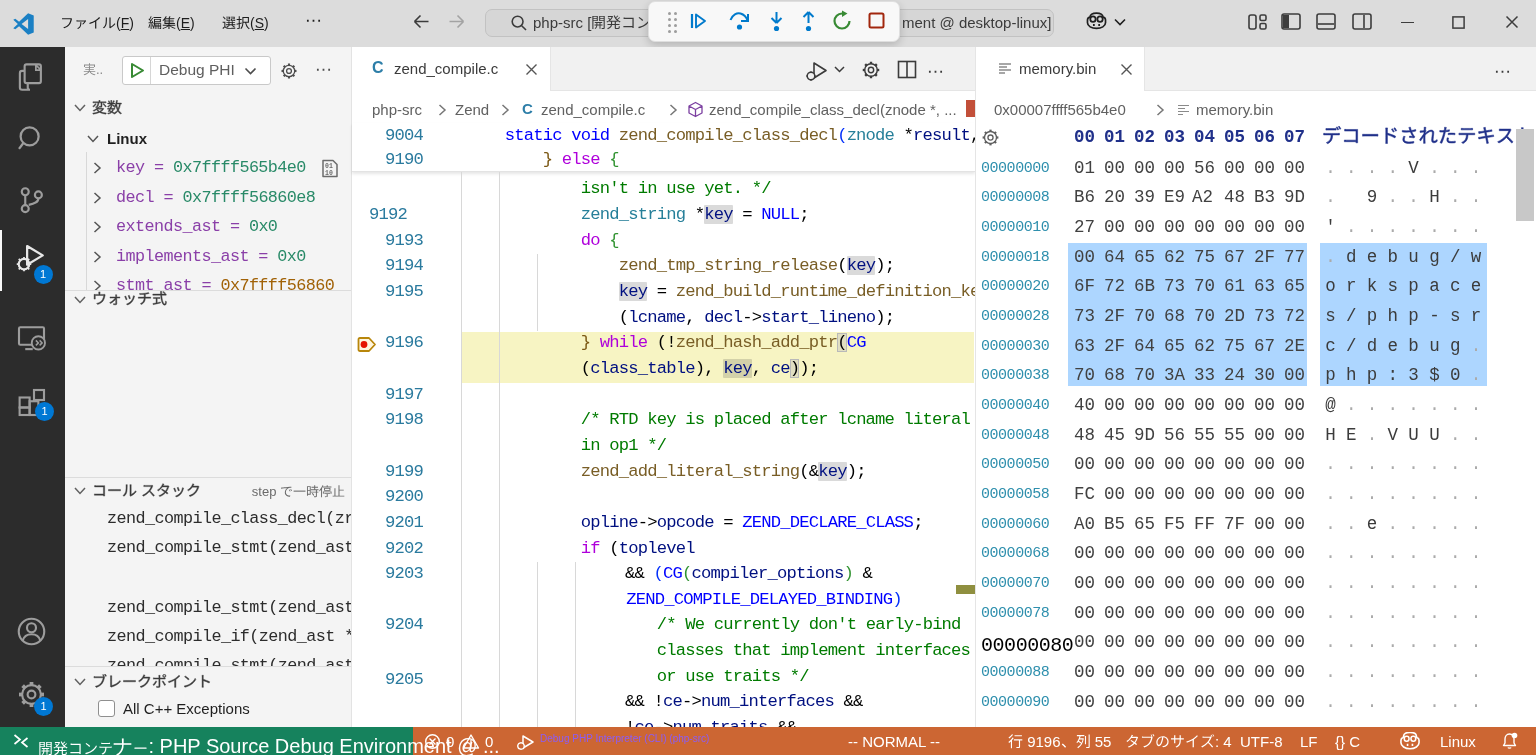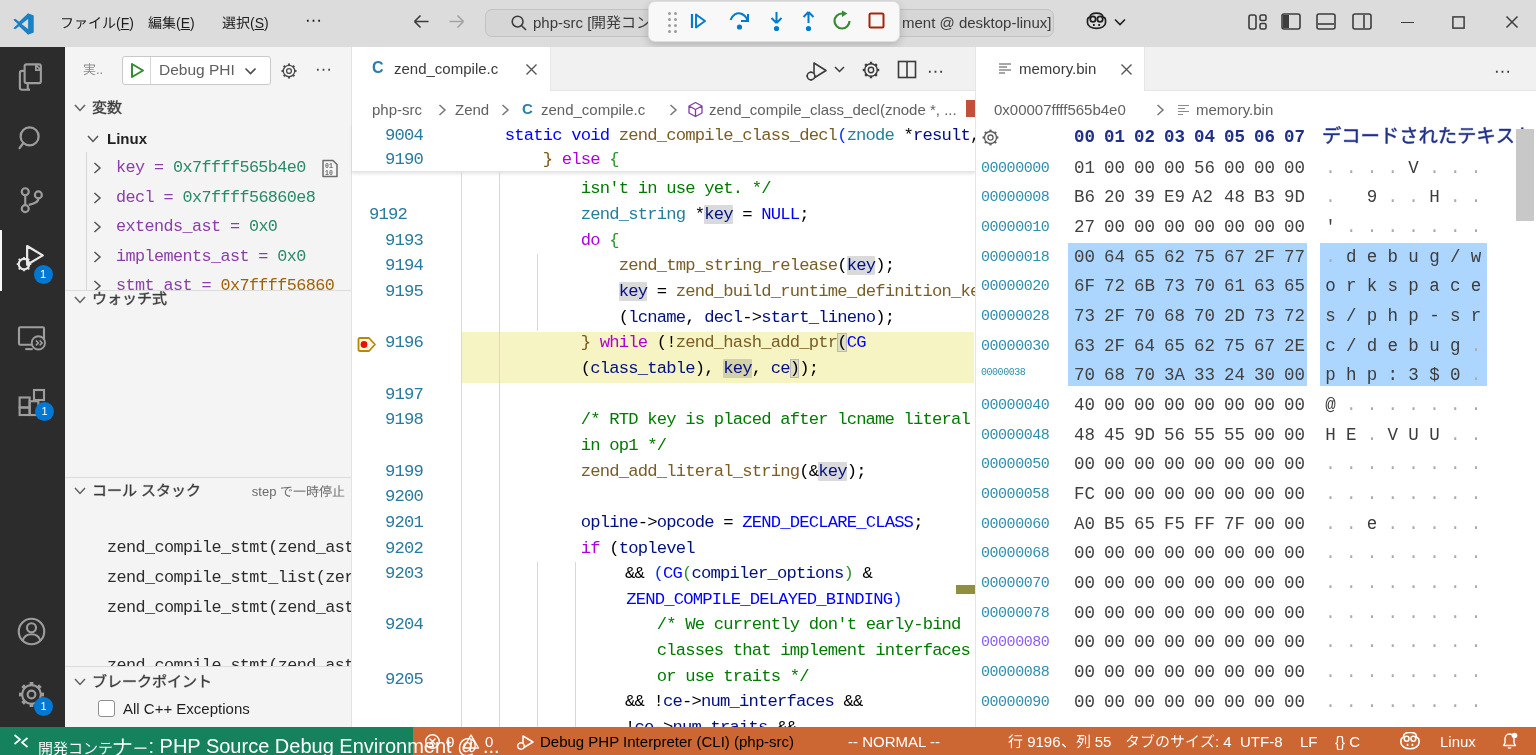--- a/index.html
+++ b/index.html
@@ -265,23 +265,24 @@
       <path transform="translate(45.0,12.9) scale(0.01500,-0.01500)" d="M537 777 444 807C438 781 423 745 413 728C370 638 271 493 99 390L168 338C277 411 361 500 421 584H760C739 493 678 364 600 272C509 166 384 75 201 21L273 -44C461 25 580 117 671 228C760 336 822 471 849 572C854 588 864 611 872 625L805 666C789 659 767 656 740 656H468L492 698C502 717 520 751 537 777Z" fill="#3b3b3b" stroke="#3b3b3b" stroke-width="28"></path>
     </svg></div>
 <div class="abs" style="left:0;top:484px;width:345px;font-size:13px;color:#6a6a6a;text-align:right">step <svg style="display:inline-block;vertical-align:-0.16em;" width="65.0" height="13.0">
       <path transform="translate(0.0,11.2) scale(0.01300,-0.01300)" d="M79 658 88 571C196 594 451 618 558 630C466 575 371 448 371 292C371 69 582 -30 767 -37L796 46C633 52 451 114 451 309C451 428 538 580 680 626C731 641 819 642 876 642V722C809 719 715 713 606 704C422 689 233 670 168 663C149 661 117 659 79 658ZM732 519 681 497C711 456 740 404 763 356L814 380C793 424 755 486 732 519ZM841 561 792 538C823 496 852 447 876 398L928 423C905 467 865 528 841 561Z" fill="#6a6a6a"></path>
       <path transform="translate(13.0,11.2) scale(0.01300,-0.01300)" d="M44 431V349H960V431Z" fill="#6a6a6a"></path>
       <path transform="translate(26.0,11.2) scale(0.01300,-0.01300)" d="M445 209C496 156 550 82 572 33L636 72C613 122 556 193 505 244ZM631 841V721H421V654H631V527H379V459H763V346H384V279H763V10C763 -5 758 -9 742 -9C726 -10 669 -10 608 -8C619 -29 630 -59 633 -79C714 -79 764 -78 796 -66C827 -55 837 -34 837 9V279H954V346H837V459H964V527H705V654H922V721H705V841ZM291 416V185H146V416ZM291 484H146V706H291ZM76 775V35H146V117H362V775Z" fill="#6a6a6a"></path>
       <path transform="translate(39.0,11.2) scale(0.01300,-0.01300)" d="M464 568H803V476H464ZM392 622V421H878V622ZM298 364V191H365V303H895V192H965V364ZM593 836V743H314V677H955V743H668V836ZM412 236V173H593V2C593 -10 590 -13 574 -14C558 -15 505 -15 446 -13C456 -34 467 -61 469 -81C545 -81 595 -81 628 -70C659 -60 668 -40 668 1V173H858V236ZM264 836C208 684 115 534 16 437C30 420 51 381 58 363C93 399 127 441 160 487V-78H232V600C271 669 307 742 335 815Z" fill="#6a6a6a"></path>
       <path transform="translate(52.0,11.2) scale(0.01300,-0.01300)" d="M188 619V44H49V-30H949V44H577V430H905V505H577V837H499V44H265V619Z" fill="#6a6a6a"></path>
     </svg></div>
 <div class="abs" style="left:65px;top:500px;width:286px;height:166px;overflow:hidden">
+<div class="abs mono" style="left:42px;top:9px;font-size:16.8px;letter-spacing:-0.58px;color:#2c2c2c;white-space:pre">zend_compile_class_decl(zr</div>
 <div class="abs mono" style="left:42px;top:38px;font-size:16.8px;letter-spacing:-0.58px;color:#2c2c2c;white-space:pre">zend_compile_stmt(zend_ast</div>
-<div class="abs mono" style="left:42px;top:68px;font-size:16.8px;letter-spacing:-0.58px;color:#2c2c2c;white-space:pre">zend_compile_stmt_list(zer</div>
 <div class="abs mono" style="left:42px;top:98px;font-size:16.8px;letter-spacing:-0.58px;color:#2c2c2c;white-space:pre">zend_compile_stmt(zend_ast</div>
+<div class="abs mono" style="left:42px;top:127px;font-size:16.8px;letter-spacing:-0.58px;color:#2c2c2c;white-space:pre">zend_compile_if(zend_ast *</div>
 <div class="abs mono" style="left:42px;top:156px;font-size:16.8px;letter-spacing:-0.58px;color:#2c2c2c;white-space:pre">zend_compile_stmt(zend_ast</div>
 </div>
 <div class="abs" style="left:65px;top:666px;width:286px;height:61px;background:#f4f4f4;border-top:1px solid #dcdcdc"></div>
 <svg class="abs" style="left:73px;top:677px" width="14" height="10" viewBox="0 0 14 10">
 <path d="M2 2 L7 7.5 L12 2" stroke="#616161" stroke-width="1.5" fill="none"></path>
   </svg>
 <div class="abs" style="left:92px;top:673px;font-size:15px;font-weight:bold;color:#3b3b3b"><svg style="display:inline-block;vertical-align:-0.16em;" width="120.0" height="15.0">
       <path transform="translate(0.0,12.9) scale(0.01500,-0.01500)" d="M884 857 829 834C856 799 889 742 911 701L966 725C945 763 909 823 884 857ZM846 651 797 682 835 699C815 737 779 797 756 831L701 808C724 776 753 727 774 688C758 685 744 685 731 685C686 685 287 685 230 685C197 685 157 688 130 692V603C155 604 190 606 229 606C287 606 683 606 741 606C727 510 681 371 610 280C526 173 414 88 220 40L288 -35C471 22 590 115 682 232C761 335 809 496 831 601C835 621 839 637 846 651Z" fill="#3b3b3b" stroke="#3b3b3b" stroke-width="28"></path>
       <path transform="translate(15.0,12.9) scale(0.01500,-0.01500)" d="M222 32 280 -18C296 -8 311 -3 322 0C571 72 777 196 907 357L862 427C738 266 506 134 315 86C315 137 315 558 315 653C315 682 318 719 322 744H223C227 724 232 679 232 653C232 558 232 143 232 81C232 61 229 48 222 32Z" fill="#3b3b3b" stroke="#3b3b3b" stroke-width="28"></path>
       <path transform="translate(30.0,12.9) scale(0.01500,-0.01500)" d="M102 433V335C133 338 186 340 241 340C316 340 715 340 790 340C835 340 877 336 897 335V433C875 431 839 428 789 428C715 428 315 428 241 428C185 428 132 431 102 433Z" fill="#3b3b3b" stroke="#3b3b3b" stroke-width="28"></path>
@@ -594,21 +595,21 @@
 <div class="abs mono" style="left:1320px;top:335.5px;font-size:17.5px;width:190px">
     <span style="position:absolute;left:0.0px;width:20.8px;text-align:center;color:#3c3c3c">c</span>
     <span style="position:absolute;left:20.8px;width:20.8px;text-align:center;color:#3c3c3c">/</span>
     <span style="position:absolute;left:41.6px;width:20.8px;text-align:center;color:#3c3c3c">d</span>
     <span style="position:absolute;left:62.4px;width:20.8px;text-align:center;color:#3c3c3c">e</span>
     <span style="position:absolute;left:83.2px;width:20.8px;text-align:center;color:#3c3c3c">b</span>
     <span style="position:absolute;left:104.0px;width:20.8px;text-align:center;color:#3c3c3c">u</span>
     <span style="position:absolute;left:124.8px;width:20.8px;text-align:center;color:#3c3c3c">g</span>
     <span style="position:absolute;left:145.6px;width:20.8px;text-align:center;color:#ababab">.</span>
   </div>
-<div class="abs mono" style="left:981px;top:367.4px;font-size:10px;letter-spacing:-0.46px;color:#2e8fad">00000038</div>
+<div class="abs mono" style="left:981px;top:367.4px;font-size:15px;letter-spacing:-0.46px;color:#2e8fad">00000038</div>
 <div class="abs mono" style="left:1074px;top:365.2px;font-size:17.5px;color:#414141;width:240px">
     <span style="position:absolute;left:0px">70</span>
     <span style="position:absolute;left:30px">68</span>
     <span style="position:absolute;left:60px">70</span>
     <span style="position:absolute;left:90px">3A</span>
     <span style="position:absolute;left:120px">33</span>
     <span style="position:absolute;left:150px">24</span>
     <span style="position:absolute;left:180px">30</span>
     <span style="position:absolute;left:210px">00</span>
   </div>
@@ -783,21 +784,21 @@
 <div class="abs mono" style="left:1320px;top:602.5px;font-size:17.5px;width:190px">
     <span style="position:absolute;left:0.0px;width:20.8px;text-align:center;color:#ababab">.</span>
     <span style="position:absolute;left:20.8px;width:20.8px;text-align:center;color:#ababab">.</span>
     <span style="position:absolute;left:41.6px;width:20.8px;text-align:center;color:#ababab">.</span>
     <span style="position:absolute;left:62.4px;width:20.8px;text-align:center;color:#ababab">.</span>
     <span style="position:absolute;left:83.2px;width:20.8px;text-align:center;color:#ababab">.</span>
     <span style="position:absolute;left:104.0px;width:20.8px;text-align:center;color:#ababab">.</span>
     <span style="position:absolute;left:124.8px;width:20.8px;text-align:center;color:#ababab">.</span>
     <span style="position:absolute;left:145.6px;width:20.8px;text-align:center;color:#ababab">.</span>
   </div>
-<div class="abs mono" style="left:981px;top:634.4px;font-size:15px;letter-spacing:-0.46px;color:#8b5cf6">00000080</div>
+<div class="abs mono" style="left:981px;top:634.4px;font-size:20px;letter-spacing:-0.46px;color:#000000">00000080</div>
 <div class="abs mono" style="left:1074px;top:632.2px;font-size:17.5px;color:#414141;width:240px">
     <span style="position:absolute;left:0px">00</span>
     <span style="position:absolute;left:30px">00</span>
     <span style="position:absolute;left:60px">00</span>
     <span style="position:absolute;left:90px">00</span>
     <span style="position:absolute;left:120px">00</span>
     <span style="position:absolute;left:150px">00</span>
     <span style="position:absolute;left:180px">00</span>
     <span style="position:absolute;left:210px">00</span>
   </div>
@@ -876,21 +877,21 @@
 <svg class="abs" style="left:462px;top:733px" width="18" height="17" viewBox="0 0 18 17">
 <path d="M9 2 L16.5 15 H1.5 Z" fill="none" stroke="#fff" stroke-width="1.4" stroke-linejoin="round"></path>
 <path d="M9 7 V11 M9 12.5 V13.8" stroke="#fff" stroke-width="1.3"></path>
   </svg>
 <div class="abs" style="left:485px;top:733px;font-size:15px;color:#ffffff">0</div>
 <svg class="abs" style="left:514px;top:732px" width="22" height="20" viewBox="0 0 22 20">
 <path d="M9 4 L19 10 L9 16 Z" fill="none" stroke="#fff" stroke-width="1.5" stroke-linejoin="round"></path>
 <circle cx="7" cy="14" r="3.2" fill="#cc6633" stroke="#fff" stroke-width="1.3"></circle>
 <path d="M7 11 V10 M7 17 V18 M4 14 H3 M10 14 H11" stroke="#fff" stroke-width="1"></path>
   </svg>
-<div class="abs" style="left:540px;top:733px;font-size:15px;color:#000000">Debug PHP Interpreter (CLI) (php-src)</div>
+<div class="abs" style="left:540px;top:733px;font-size:10px;color:#8b5cf6">Debug PHP Interpreter (CLI) (php-src)</div>
 <div class="abs" style="left:848px;top:733px;font-size:15px;color:#ffffff">-- NORMAL --</div>
 <div class="abs" style="left:1008px;top:733px;font-size:15px;color:#ffffff"><svg style="display:inline-block;vertical-align:-0.16em;" width="15.0" height="15.0">
       <path transform="translate(0.0,12.9) scale(0.01500,-0.01500)" d="M435 780V708H927V780ZM267 841C216 768 119 679 35 622C48 608 69 579 79 562C169 626 272 724 339 811ZM391 504V432H728V17C728 1 721 -4 702 -5C684 -6 616 -6 545 -3C556 -25 567 -56 570 -77C668 -77 725 -77 759 -66C792 -53 804 -30 804 16V432H955V504ZM307 626C238 512 128 396 25 322C40 307 67 274 78 259C115 289 154 325 192 364V-83H266V446C308 496 346 548 378 600Z" fill="#ffffff"></path>
     </svg> 9196<svg style="display:inline-block;vertical-align:-0.16em;" width="30.0" height="15.0">
       <path transform="translate(0.0,12.9) scale(0.01500,-0.01500)" d="M273 -56 341 2C279 75 189 166 117 224L52 167C123 109 209 23 273 -56Z" fill="#ffffff"></path>
       <path transform="translate(15.0,12.9) scale(0.01500,-0.01500)" d="M596 726V178H670V726ZM840 821V18C840 -1 833 -7 814 -7C795 -8 734 -9 665 -7C677 -28 688 -60 692 -81C783 -81 837 -79 870 -67C901 -55 914 -32 914 18V821ZM440 501C424 421 400 349 371 285C324 321 251 368 188 405C206 436 222 468 236 501ZM60 788V718H233C198 571 129 406 22 305C38 293 62 270 75 256C103 283 129 314 152 348C216 309 290 258 337 220C271 108 185 26 84 -27C101 -39 129 -66 141 -83C325 23 470 230 525 556L478 573L465 570H264C282 619 297 669 310 718H558V788Z" fill="#ffffff"></path>
     </svg> 55</div>
 <div class="abs" style="left:1125px;top:733px;font-size:15px;color:#ffffff"><svg style="display:inline-block;vertical-align:-0.16em;" width="90.0" height="15.0">
       <path transform="translate(0.0,12.9) scale(0.01500,-0.01500)" d="M536 785 445 814C439 788 423 753 413 735C366 644 264 494 92 387L159 335C271 412 360 510 424 600H762C742 518 691 410 626 323C556 372 481 420 415 458L361 403C425 363 501 311 573 259C483 162 355 70 186 18L258 -44C427 19 550 111 639 210C680 177 718 146 748 119L807 188C775 214 735 245 693 276C769 378 823 495 849 587C855 603 864 627 873 641L807 681C790 674 768 671 741 671H470L491 707C501 725 519 759 536 785Z" fill="#ffffff"></path>
       <path transform="translate(15.0,12.9) scale(0.01500,-0.01500)" d="M884 857 829 834C856 799 889 742 911 701L966 725C945 763 909 823 884 857ZM846 651 797 682 835 699C815 737 779 797 756 831L701 808C724 776 753 727 774 688C758 685 744 685 731 685C686 685 287 685 230 685C197 685 157 688 130 692V603C155 604 190 606 229 606C287 606 683 606 741 606C727 510 681 371 610 280C526 173 414 88 220 40L288 -35C471 22 590 115 682 232C761 335 809 496 831 601C835 621 839 637 846 651Z" fill="#ffffff"></path>

